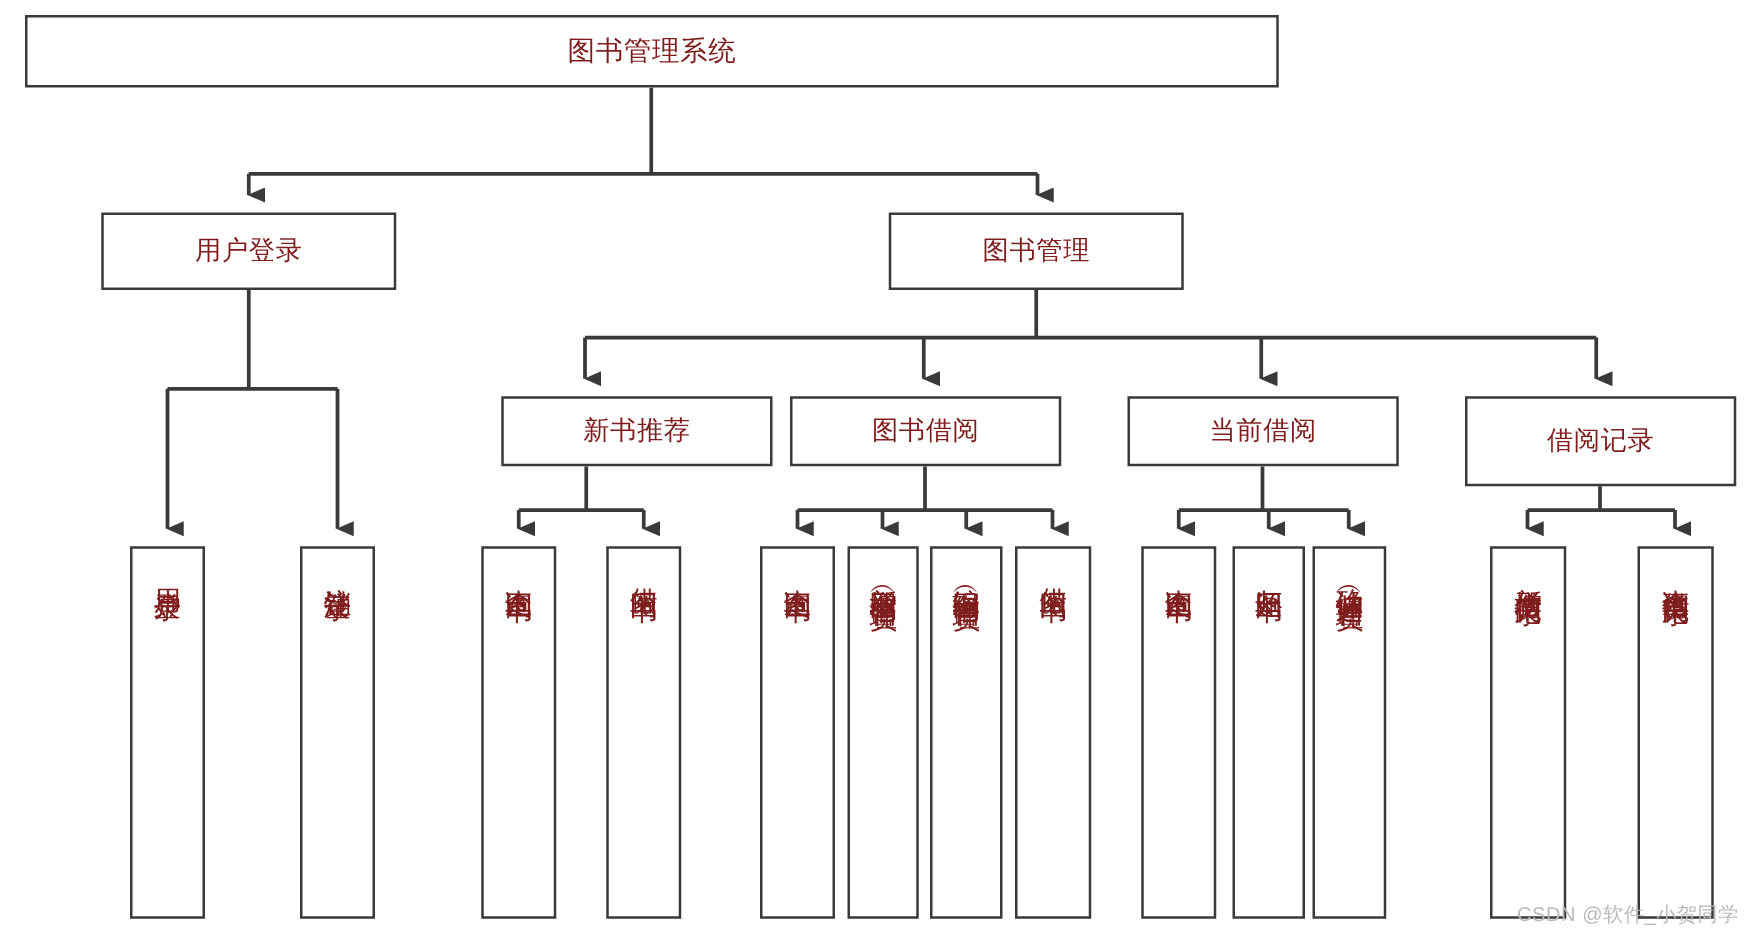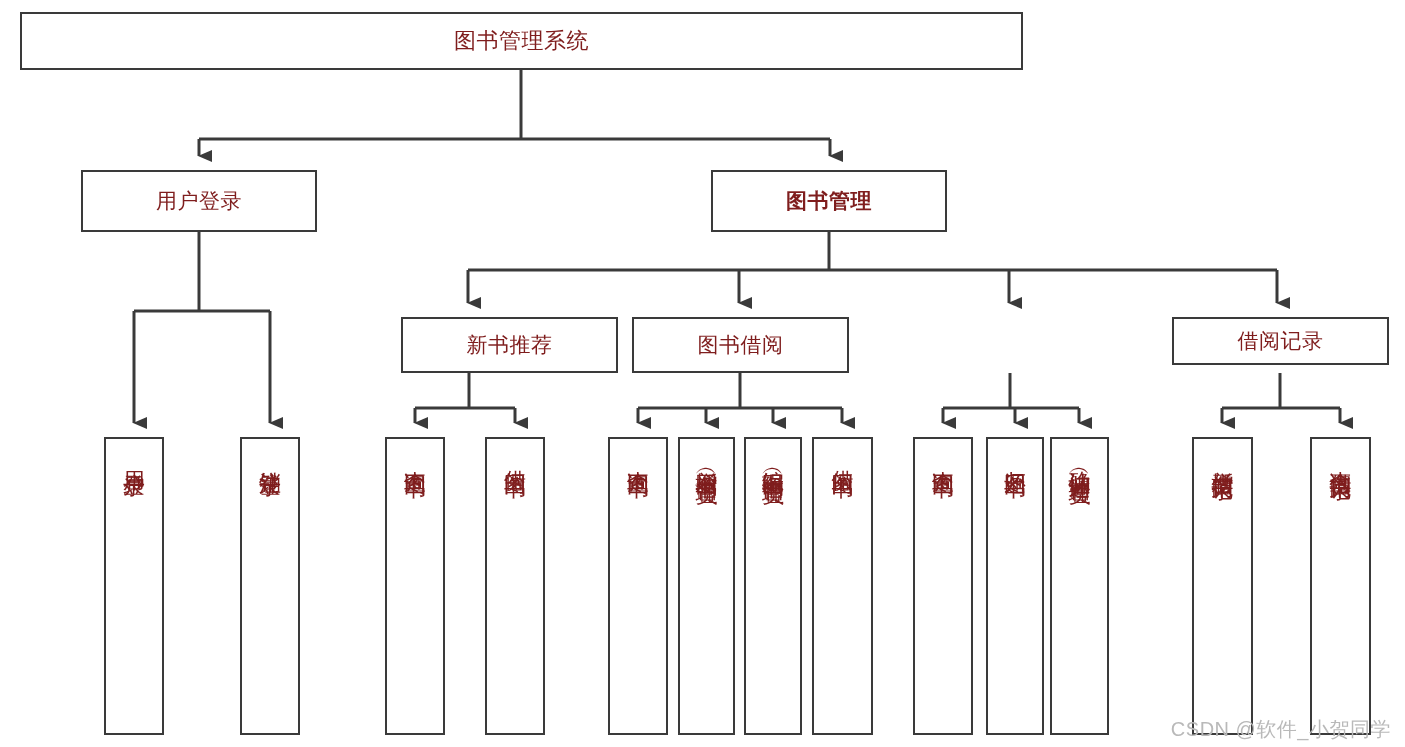--- a/index.html
+++ b/index.html
@@ -53,21 +53,21 @@
     text-orientation: upright;
     font-size: 22px;
     letter-spacing: 2px;
     line-height: 1;
   }
   .node.root .label { font-size: 22px; }
   #watermark {
     position: absolute;
     right: 14px;
     bottom: 4px;
-    font-size: 20px;
+    font-size: 16px;
     color: #b9b9b9;
     letter-spacing: 0.5px;
     white-space: nowrap;
   }
 </style>
 </head>
 <body>
 
 <div id="canvas">
 
@@ -121,31 +121,34 @@
     </g>
   </svg>
 
   <div class="node horiz root" style="left:20px; top:12px; width:1003px; height:58px;">
     <span class="label">图书管理系统</span>
   </div>
 
   <div class="node horiz" style="left:81px; top:170px; width:236px; height:62px;">
     <span class="label">用户登录</span>
   </div>
-  <div class="node horiz" style="left:711px; top:170px; width:236px; height:62px;font-weight:bold;">
+  <div class="node horiz" style="left:711px; top:170px; width:236px; height:62px;">
     <span class="label">图书管理</span>
   </div>
 
   <div class="node horiz" style="left:361px; top:317px; width:217px; height:56px;margin-left:40px;">
     <span class="label">新书推荐</span>
   </div>
   <div class="node horiz" style="left:632px; top:317px; width:217px; height:56px;">
     <span class="label">图书借阅</span>
   </div>
-  <div class="node horiz" style="left:1172px; top:317px; width:217px; height:48px;">
+  <div class="node horiz" style="left:902px; top:317px; width:217px; height:56px;">
+    <span class="label">当前借阅</span>
+  </div>
+  <div class="node horiz" style="left:1172px; top:317px; width:217px; height:72px;">
     <span class="label">借阅记录</span>
   </div>
 
   <div class="node vert" style="left:104px; top:437px; width:60px; height:298px;">
     <span class="label">用户登录</span>
   </div>
   <div class="node vert" style="left:240px; top:437px; width:60px; height:298px;">
     <span class="label">注销登录</span>
   </div>
 

